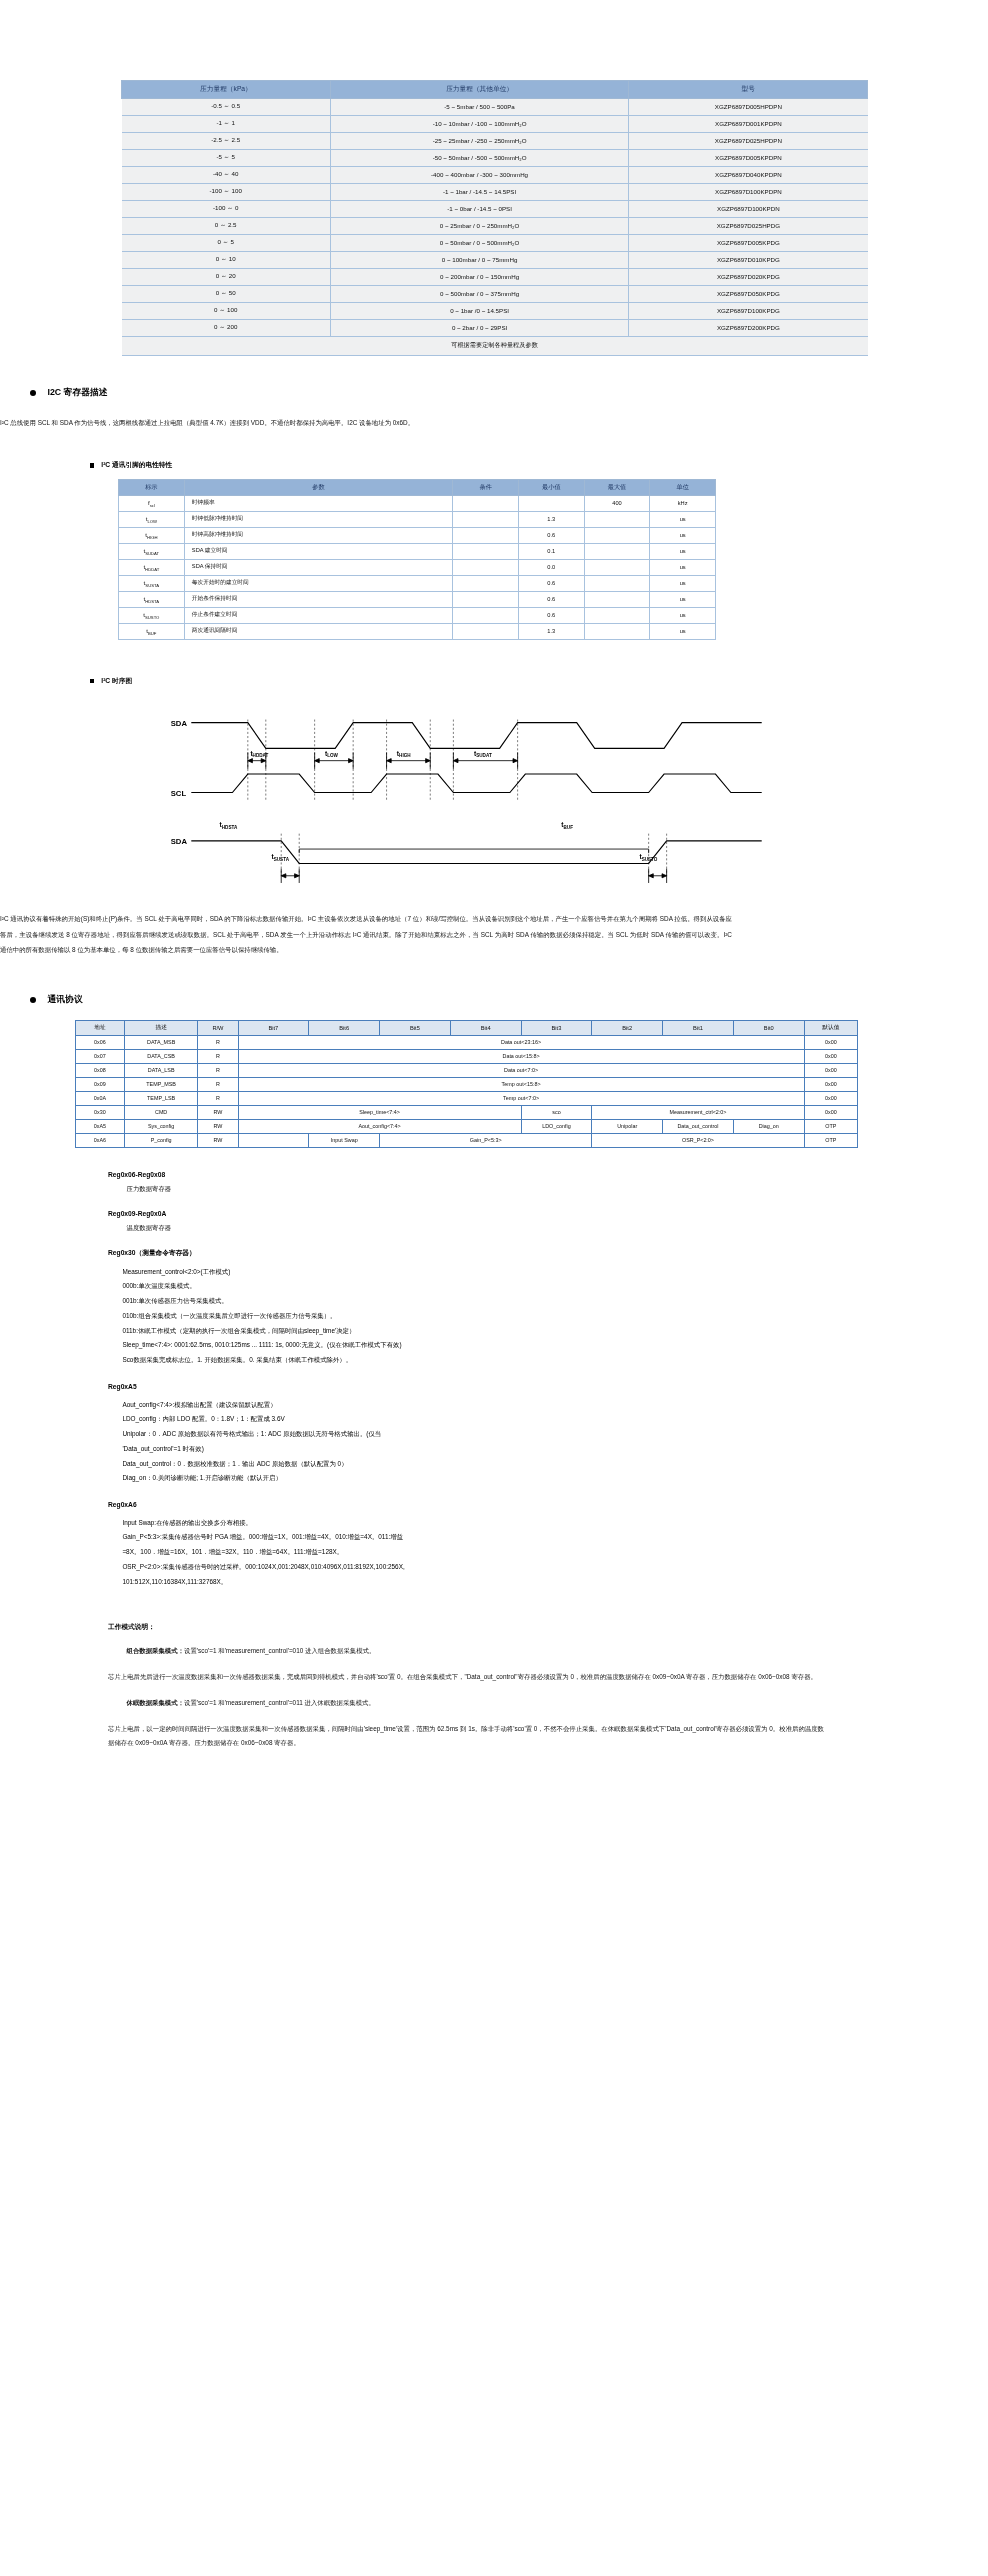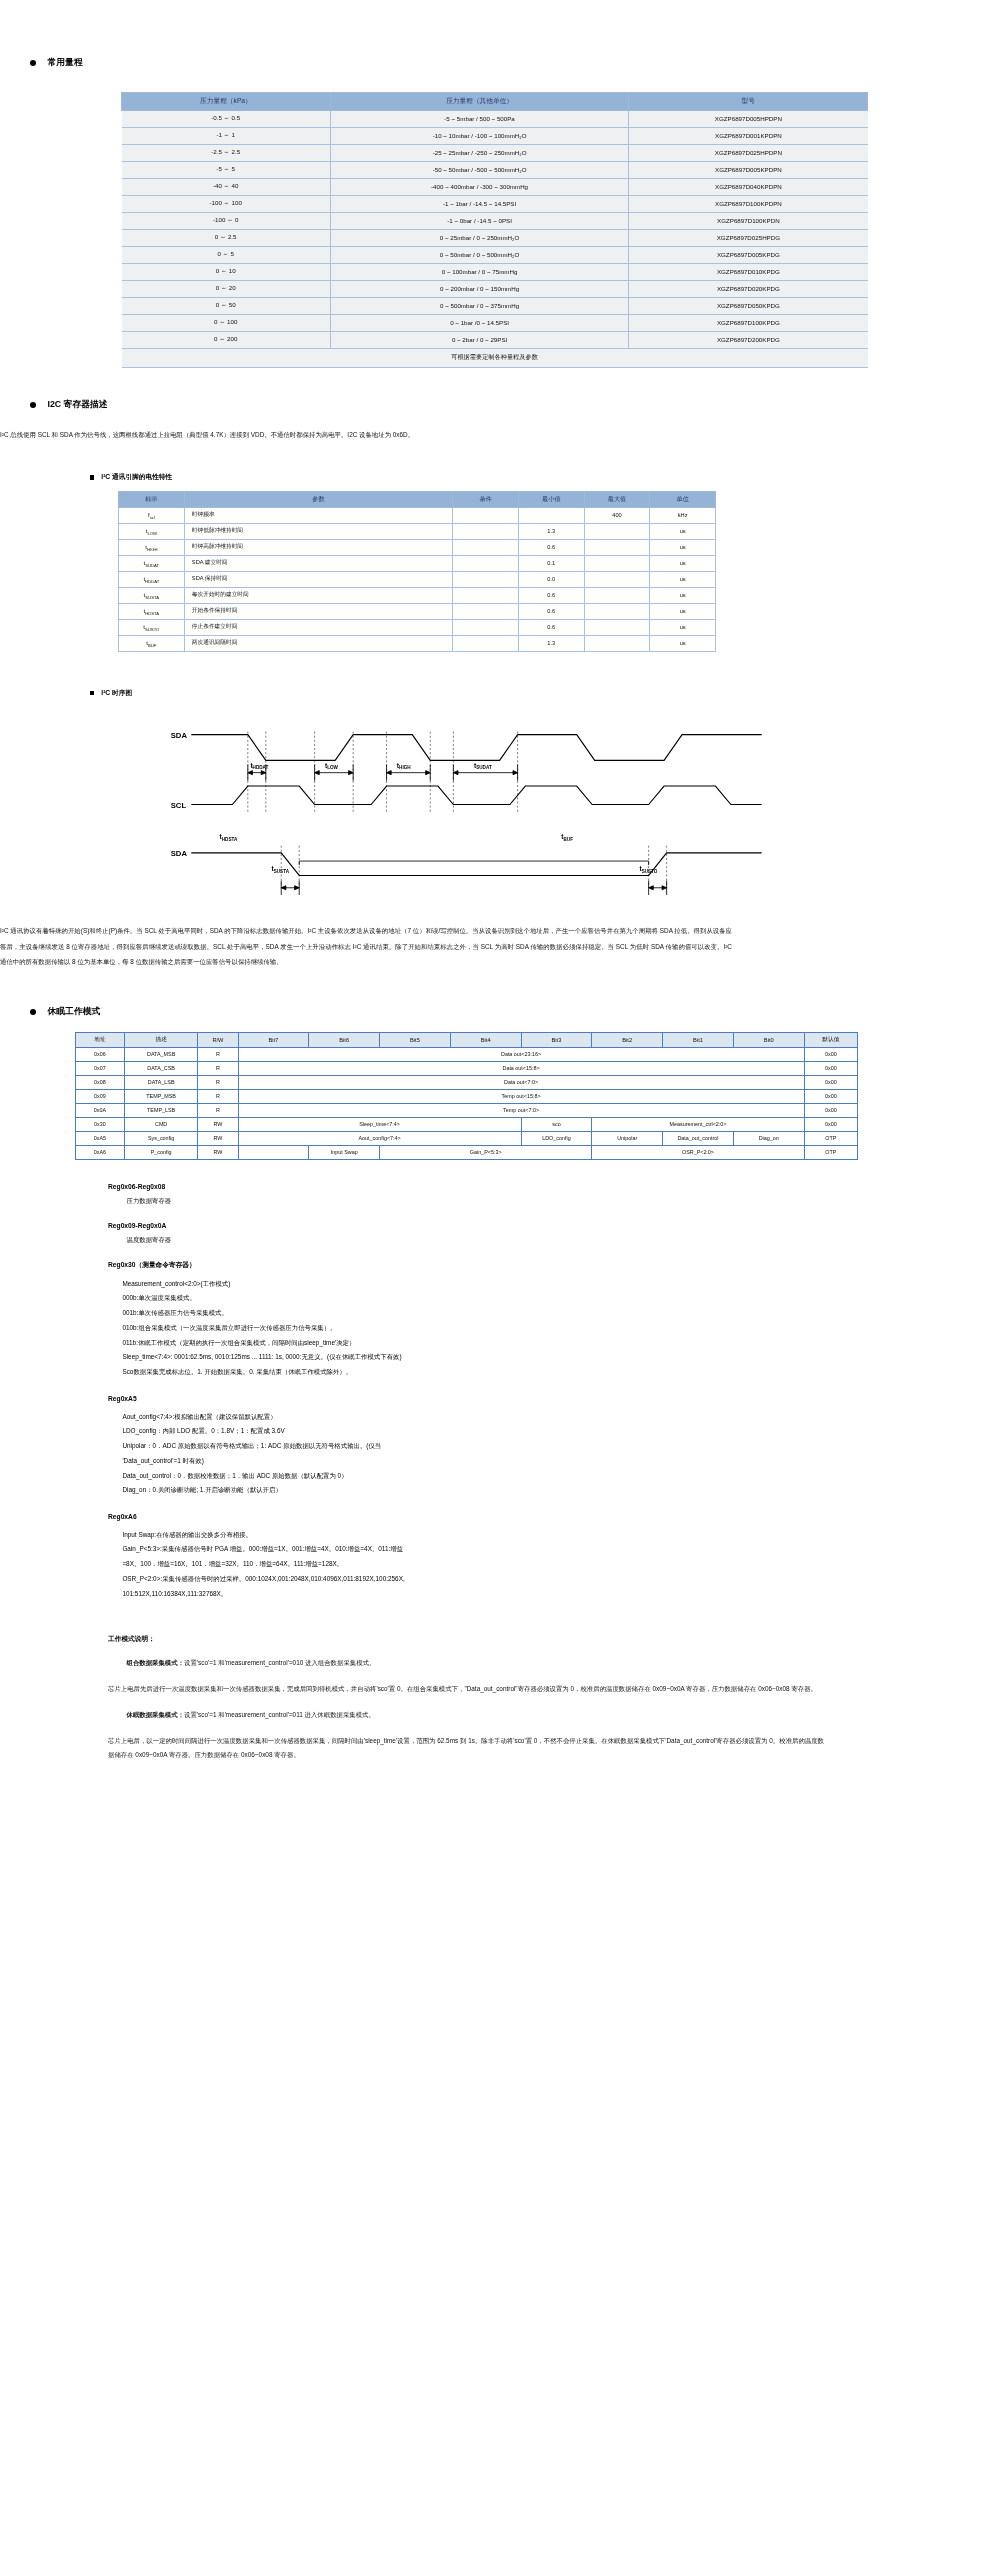--- a/index.html
+++ b/index.html
@@ -124,24 +124,20 @@
   .timing-wrap { width: 639px; margin-left: 170px; }
   .timing-wrap svg { display:block; }
 </style>
 </head>
 <body>
 
 <div class="page">
 
   <div class="sp-110"></div>
 
-  <div class="h-bullet indent-1">
-    <span class="dot"></span>
-    <span>常用量程</span>
-  </div>
 
   <div class="sp-44"></div>
 
   <table class="tbl-range">
     <colgroup>
         <col class="c1">
         <col class="c2">
         <col class="c3">
       </colgroup>
     <thead>
@@ -447,21 +443,21 @@
   </div>
 
   <div class="sp-52"></div>
 
   <p class="body para-ind"><span>I²C 通讯协议有着特殊的开始(S)和终止(P)条件。当 SCL 处于高电平同时，SDA 的下降沿标志数据传输开始。I²C 主设备依次发送从设备的地址（7 位）和读/写控制位。当从设备识别到这个地址后，产生一个应答信号并在第九个周期将 SDA 拉低。得到从设备应答后，主设备继续发送 8 位寄存器地址，得到应答后继续发送或读取数据。SCL 处于高电平，SDA 发生一个上升沿动作标志 I²C 通讯结束。除了开始和结束标志之外，当 SCL 为高时 SDA 传输的数据必须保持稳定。当 SCL 为低时 SDA 传输的值可以改变。I²C 通信中的所有数据传输以 8 位为基本单位，每 8 位数据传输之后需要一位应答信号以保持继续传输。</span></p>
 
   <div class="sp-72"></div>
 
   <div class="h-bullet indent-1">
     <span class="dot"></span>
-    <span>休眠工作模式</span>
+    <span>通讯协议</span>
   </div>
 
   <div class="sp-26"></div>
 
   <table class="tbl-reg">
     <colgroup>
       <col class="r-addr">
         <col class="r-desc">
         <col class="r-rw">
       <col class="r-bit">

